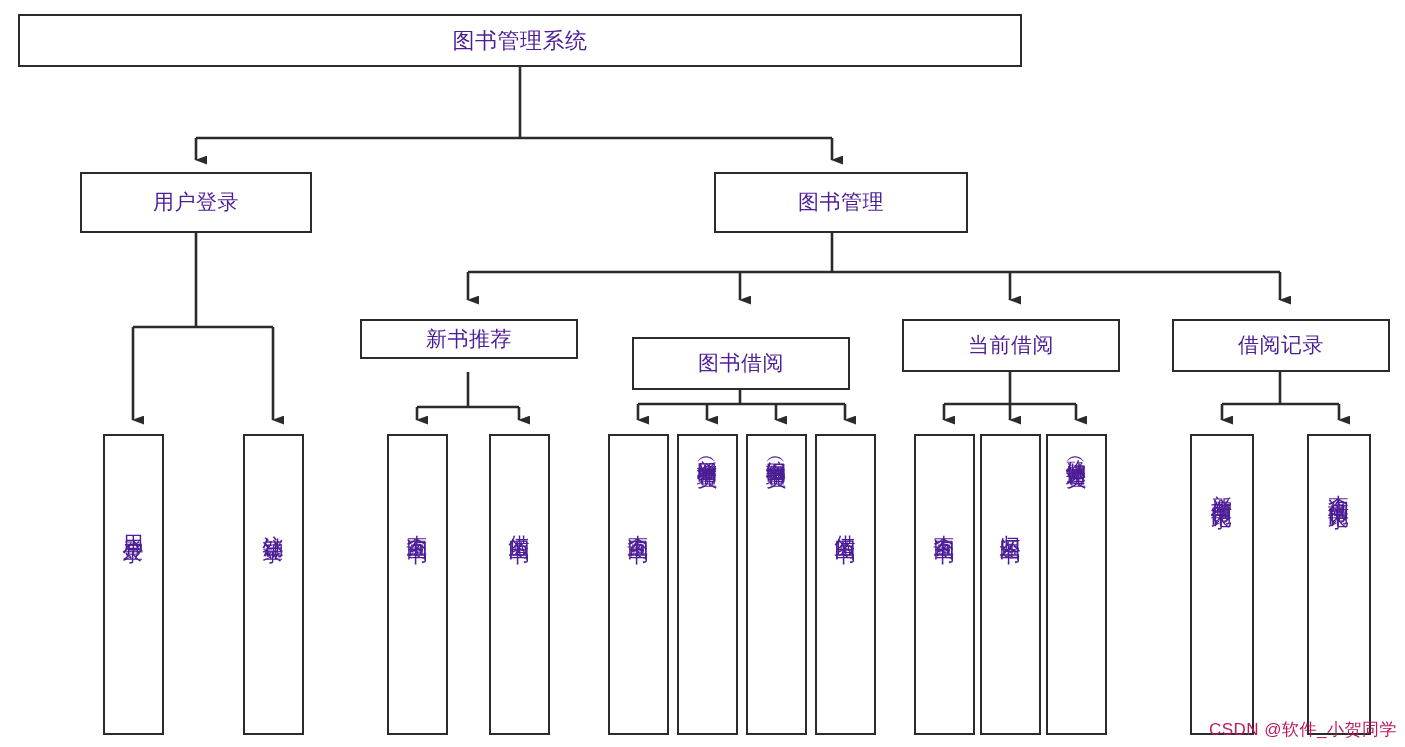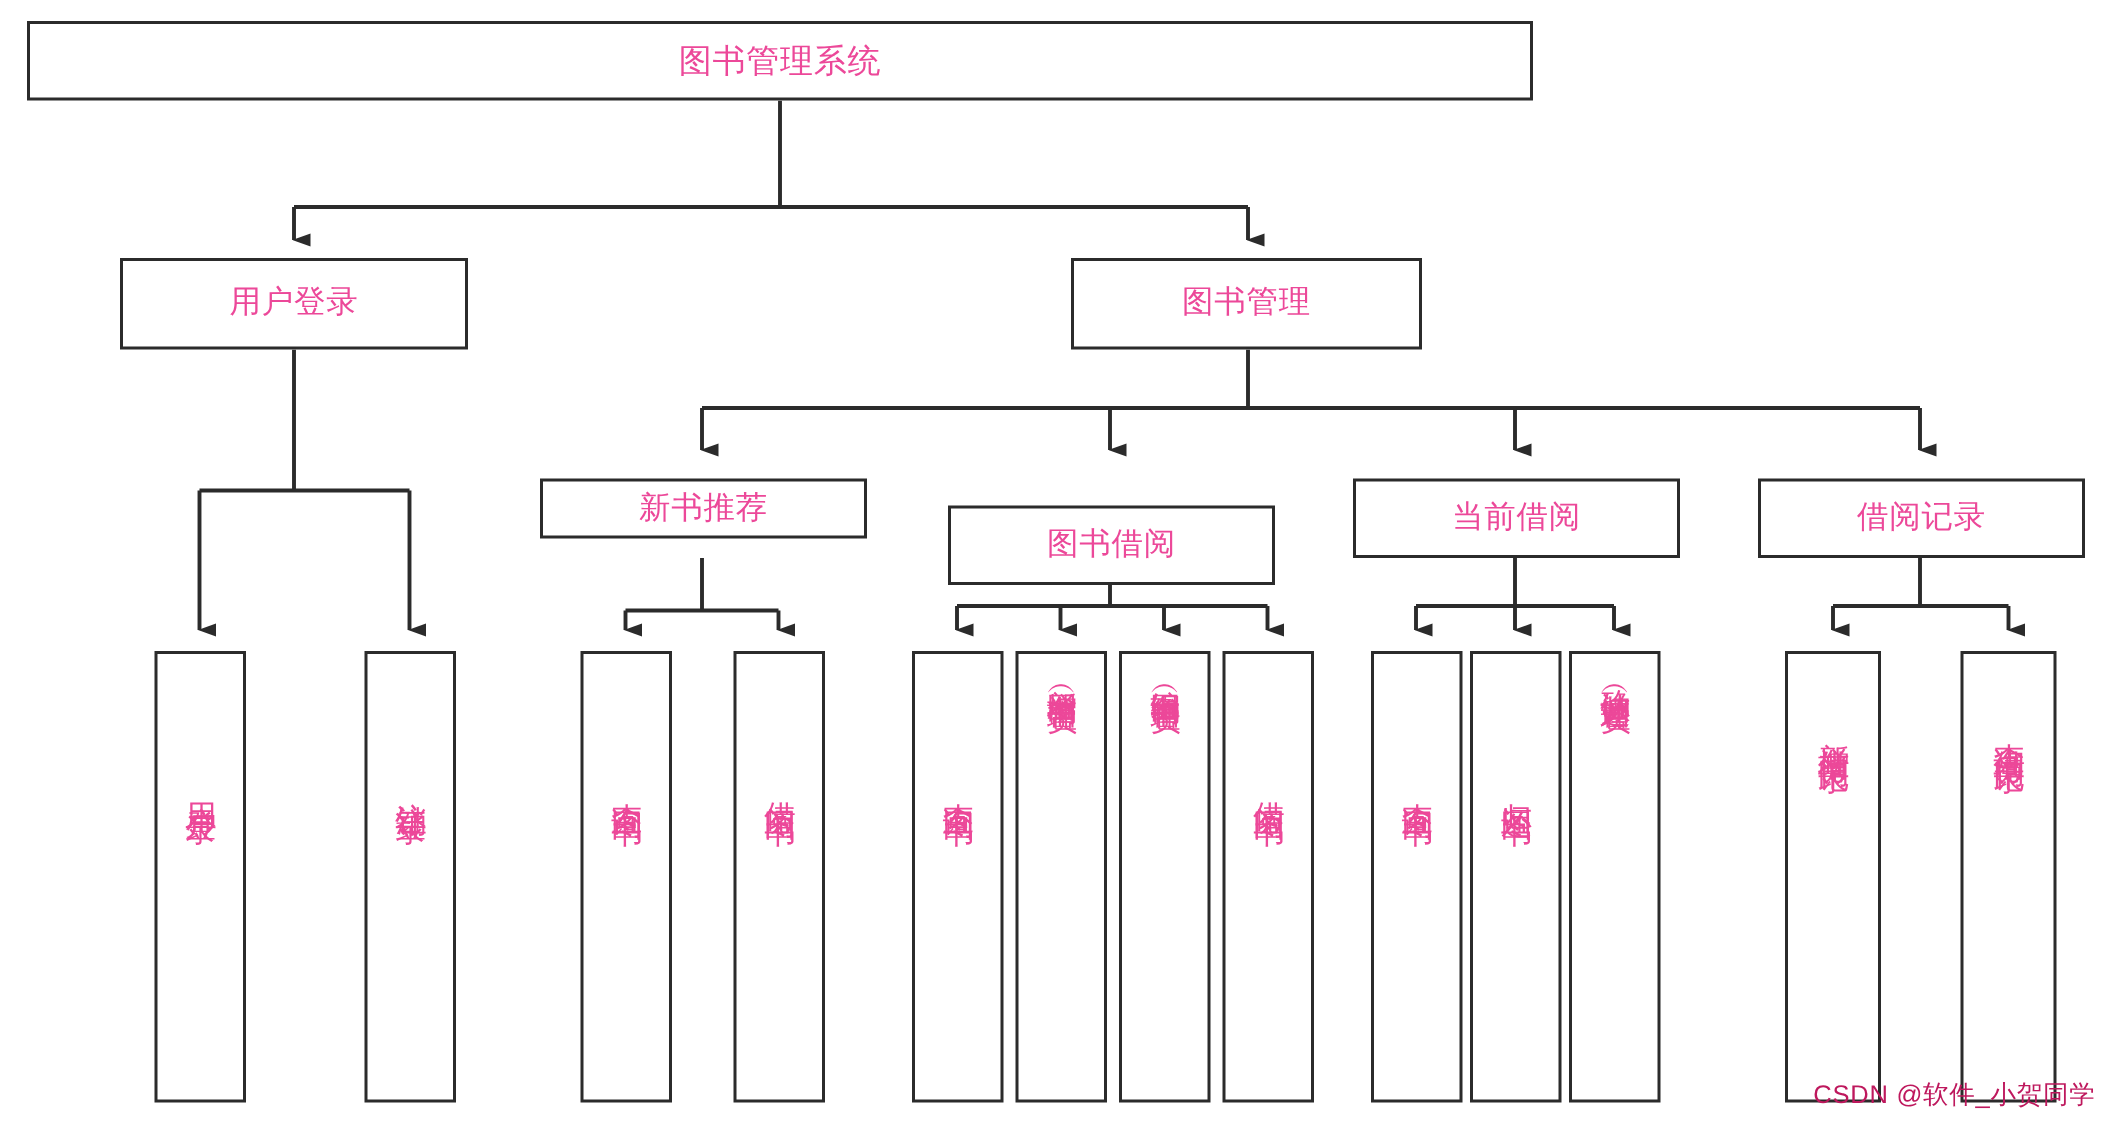--- a/index.html
+++ b/index.html
@@ -26,21 +26,21 @@
     pointer-events: none;
   }
   .node {
     position: absolute;
     box-sizing: border-box;
     background: #ffffff;
     border: 2px solid #2b2b2b;
     display: flex;
     align-items: center;
     justify-content: center;
-    color: #ec4899;
+    color: #4c1d95;
   }
   .node .lbl {
     display: block;
     text-align: center;
     line-height: 1.18;
     white-space: nowrap;
   }
   
   .node.h .lbl {
     font-size: 21px;
@@ -133,21 +133,21 @@
   </svg>
 
   <div class="node h root" style="left:18px; top:14px; width:1004px; height:53px;">
     <span class="lbl">图书管理系统</span>
   </div>
 
   <div class="node h" style="left:80px; top:172px; width:232px; height:61px;">
     <span class="lbl">用户登录</span>
   </div>
 
-  <div class="node h" style="left:714px; top:172px; width:234px; height:61px;">
+  <div class="node h" style="left:714px; top:172px; width:254px; height:61px;">
     <span class="lbl">图书管理</span>
   </div>
 
   <div class="node h" style="left:360px; top:319px; width:218px; height:40px;">
     <span class="lbl">新书推荐</span>
   </div>
 
   <div class="node h" style="left:632px; top:337px; width:218px; height:53px;">
     <span class="lbl">图书借阅</span>
   </div>

